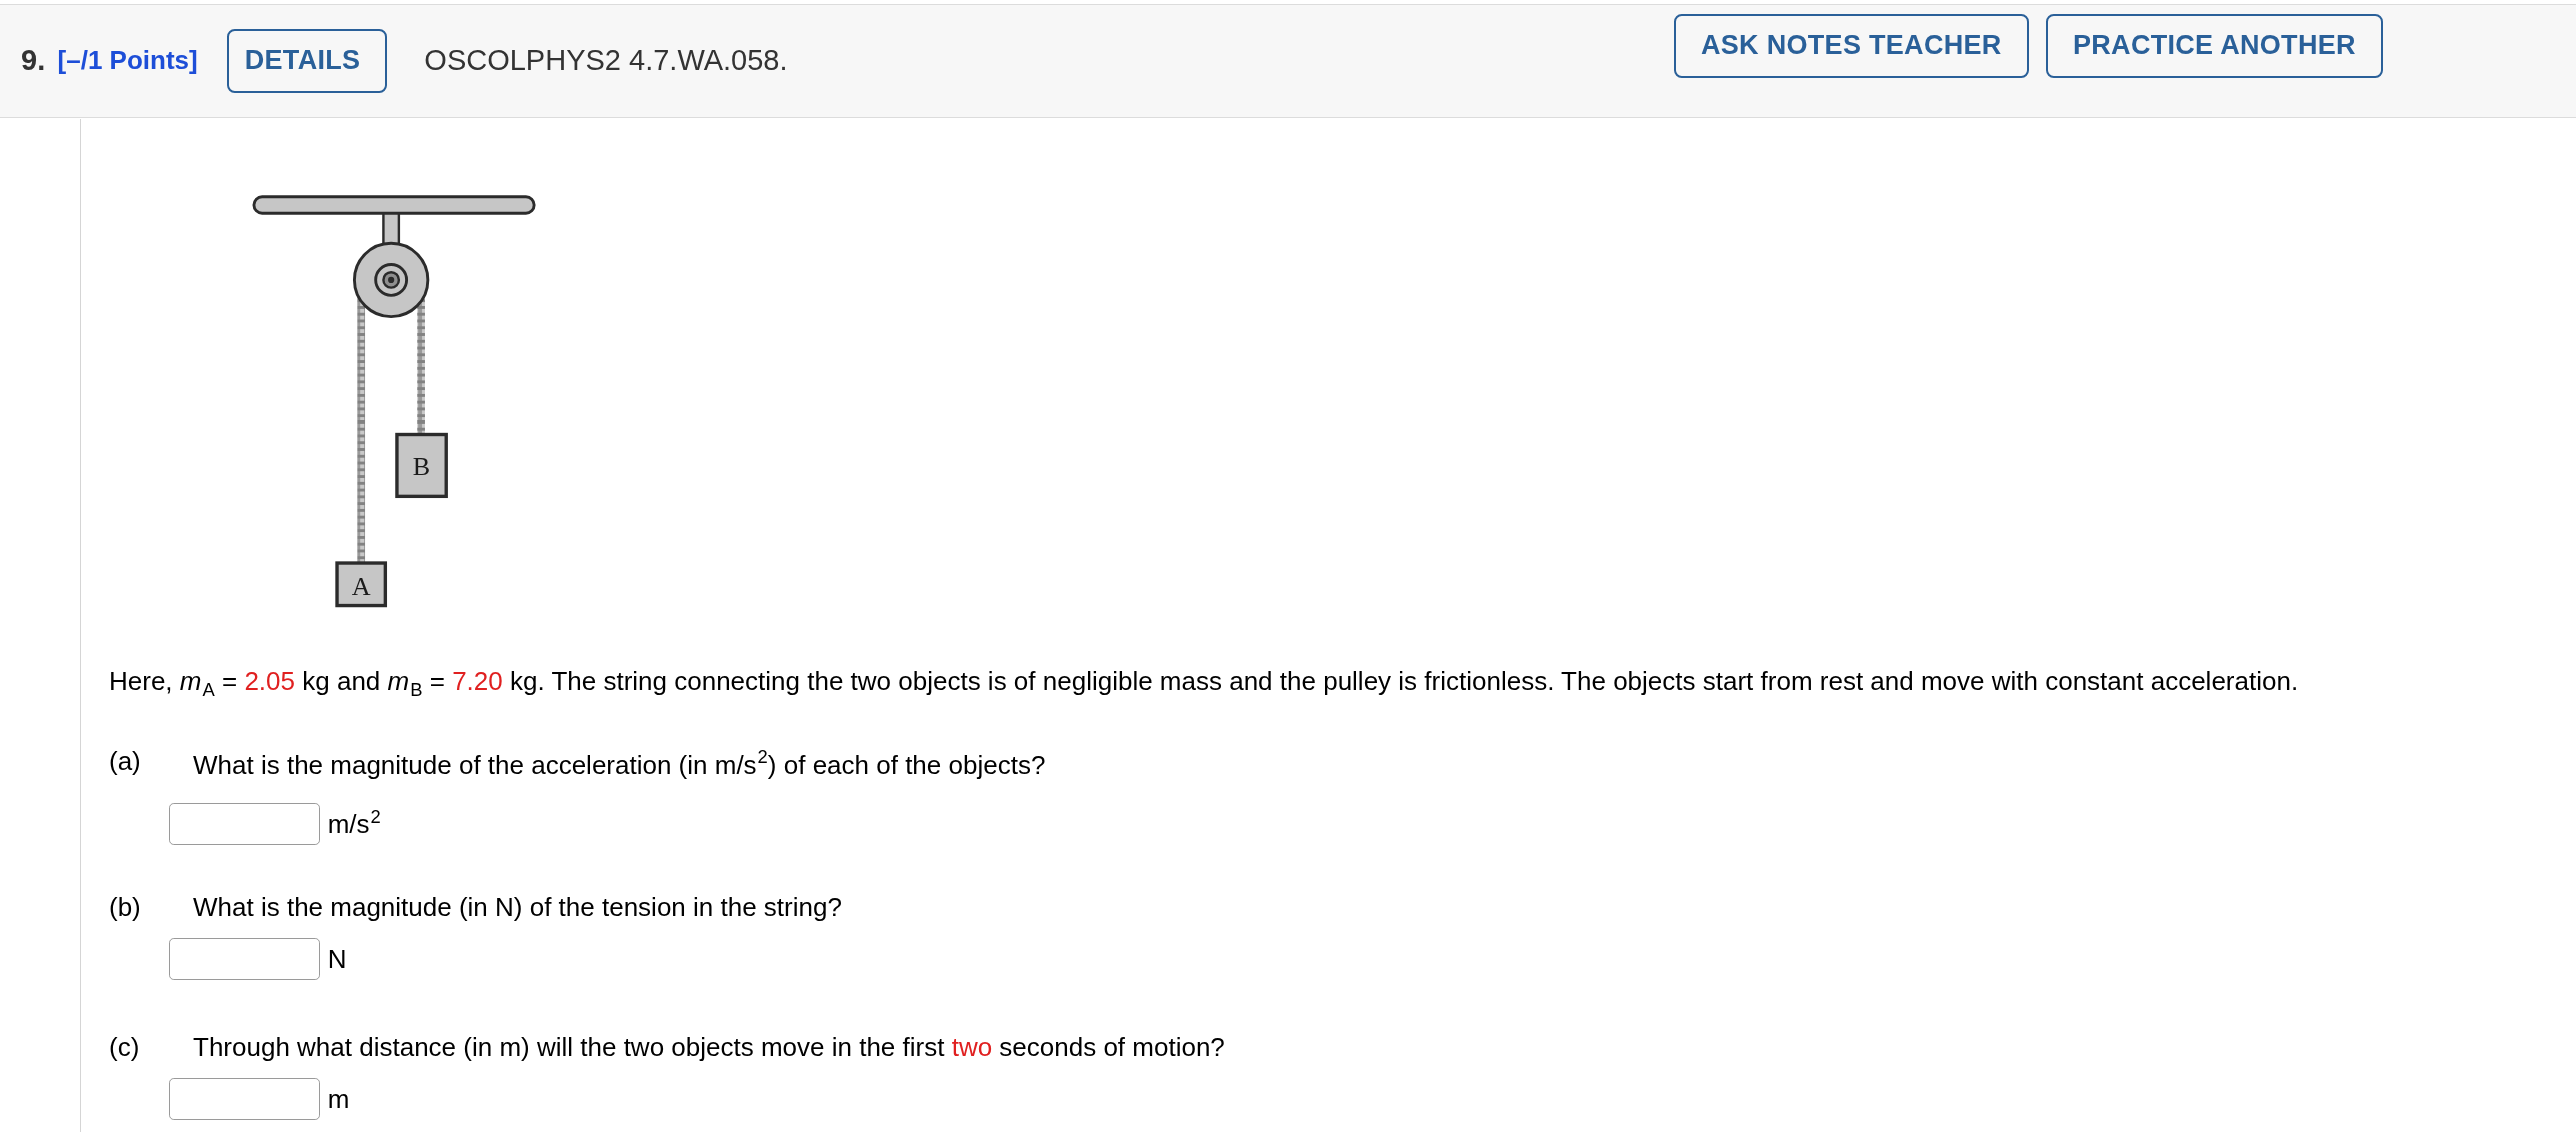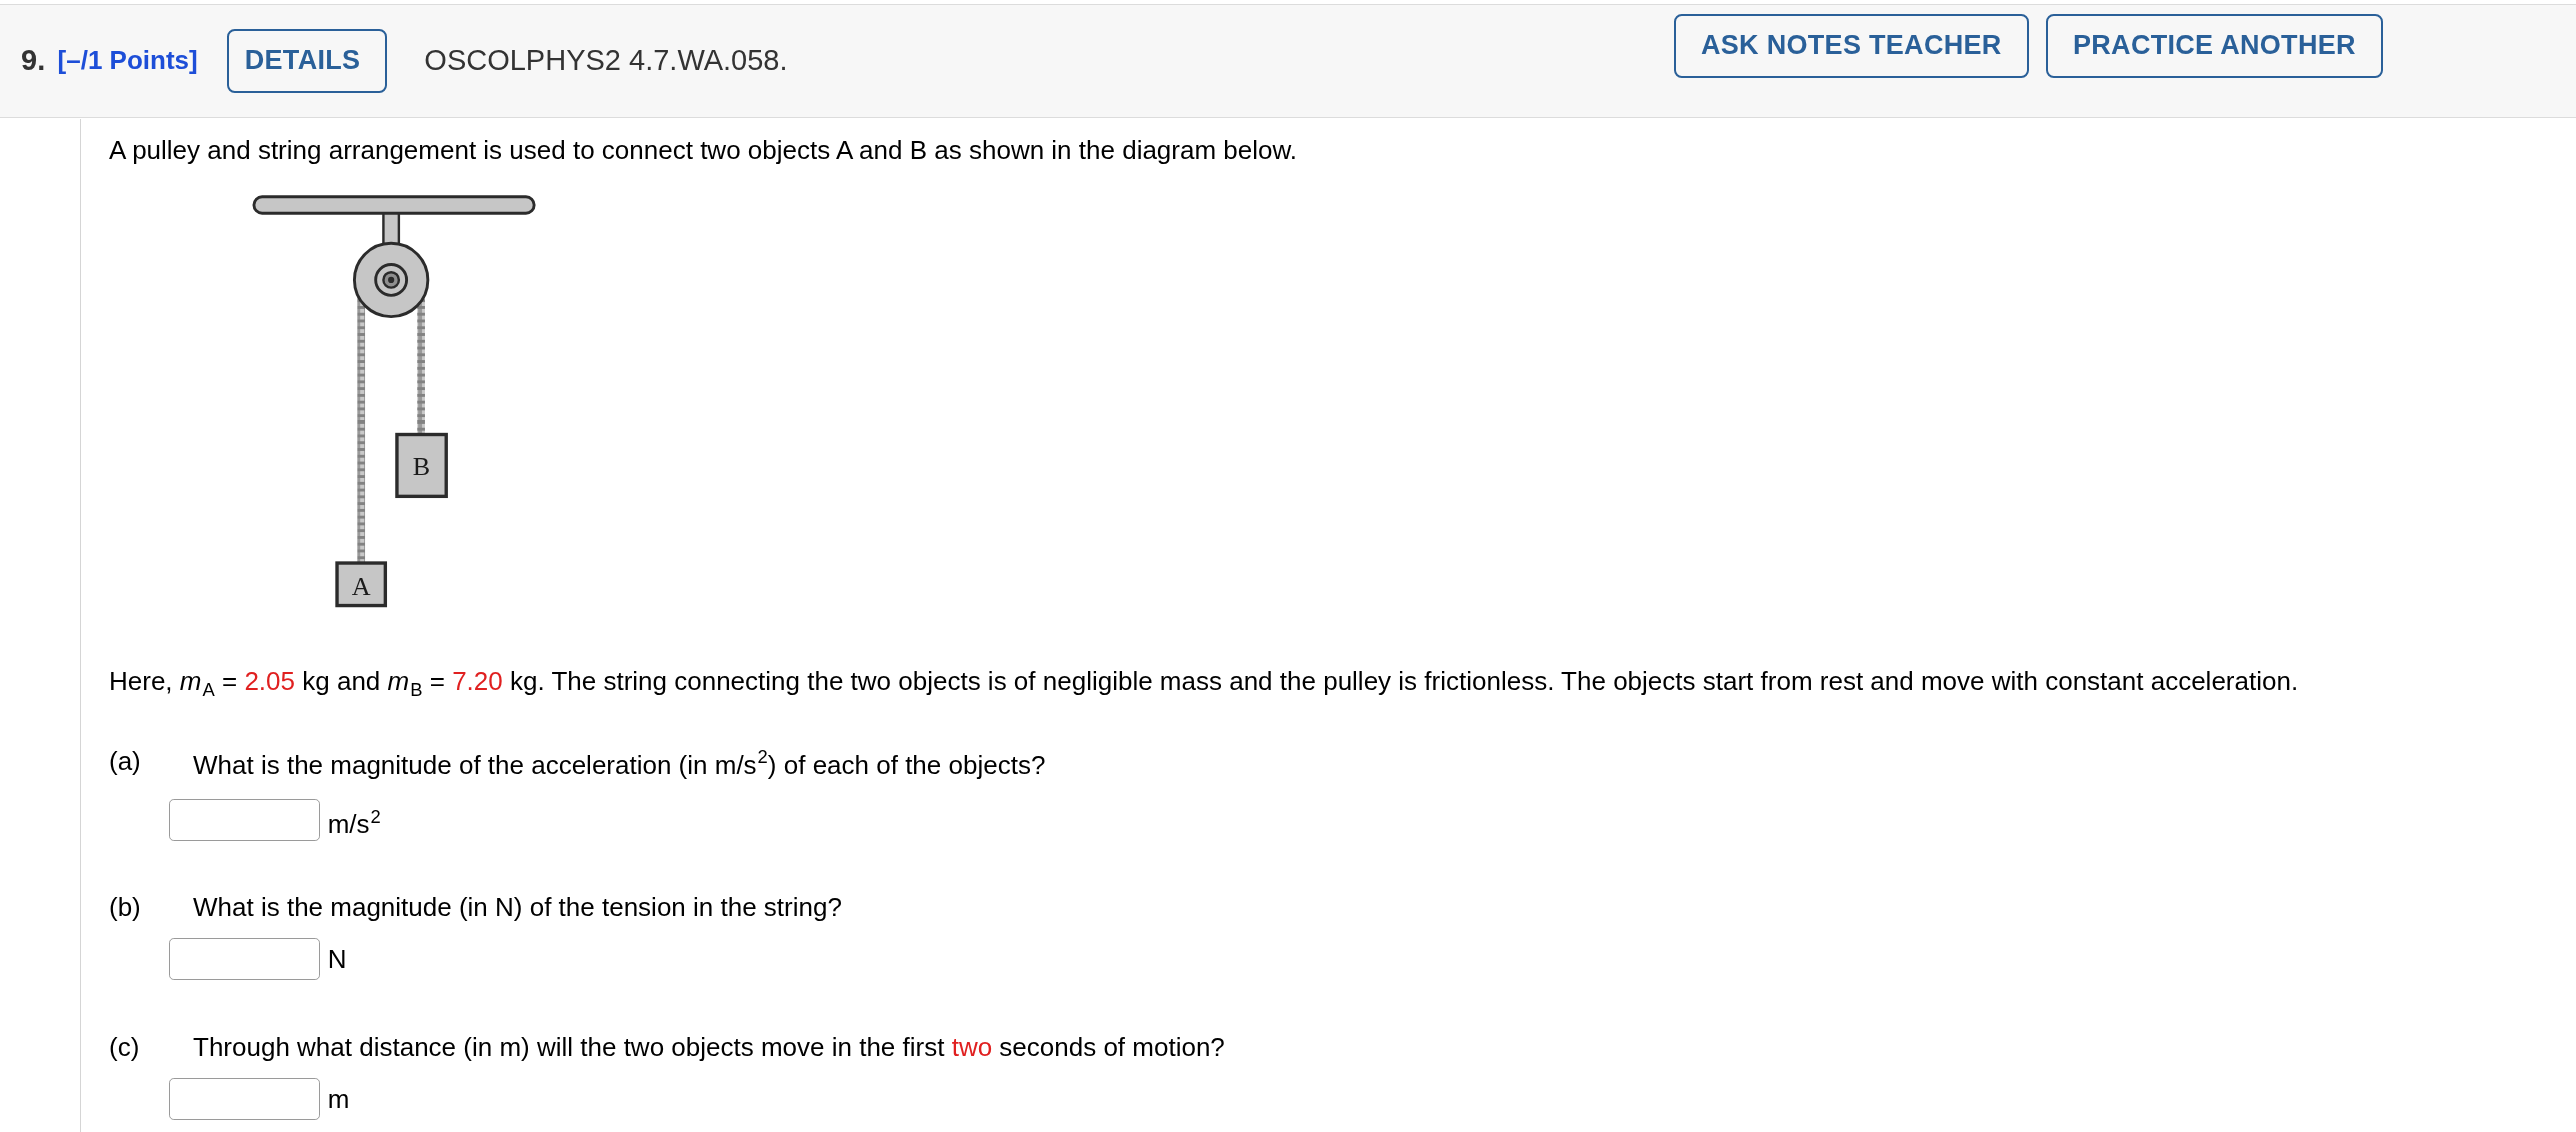--- a/index.html
+++ b/index.html
@@ -138,21 +138,21 @@
   .part-text {
     font-size: 26px;
     color: #000000;
     white-space: nowrap;
     margin-left: 24px;
   }
   .answer-row {
     margin-top: 14.5px;
     margin-left: 60px;
     display: flex;
-    align-items: center;
+    align-items: flex-end;
   }
   .answer-box {
     width: 151px;
     height: 42px;
     border: 1.9px solid #9a9a9a;
     border-radius: 4.8px;
     background: #ffffff;
     outline: none;
     font-size: 23px;
     padding: 0 5.8px;
@@ -177,21 +177,20 @@
   <span class="qtitle">OSCOLPHYS2 4.7.WA.058.</span>
 
   <div class="header-right">
     <button class="btn">ASK NOTES TEACHER</button>
     <button class="btn">PRACTICE ANOTHER</button>
   </div>
 </div>
 
 <div class="content">
 
-  <div class="intro">A pulley and string arrangement is used to connect two objects A and B as shown in the diagram below.</div>
 
   <div class="diagram">
     <svg width="319" height="459" viewBox="0 0 330 475" xmlns="http://www.w3.org/2000/svg">
       <defs>
         <pattern id="ropeTex" width="8" height="7" patternUnits="userSpaceOnUse">
           <rect width="8" height="7" fill="#c9c9c9"></rect>
           <rect x="0" y="0" width="8" height="3" fill="#828282"></rect>
           <rect x="0" y="3" width="2" height="4" fill="#9a9a9a"></rect>
           <rect x="6" y="3" width="2" height="4" fill="#9a9a9a"></rect>
         </pattern>

